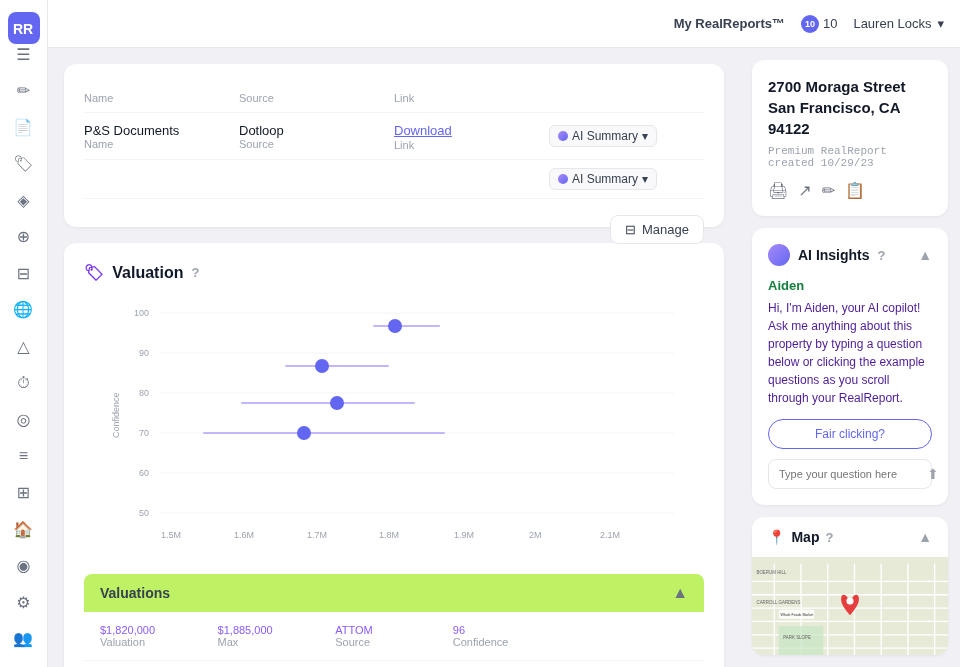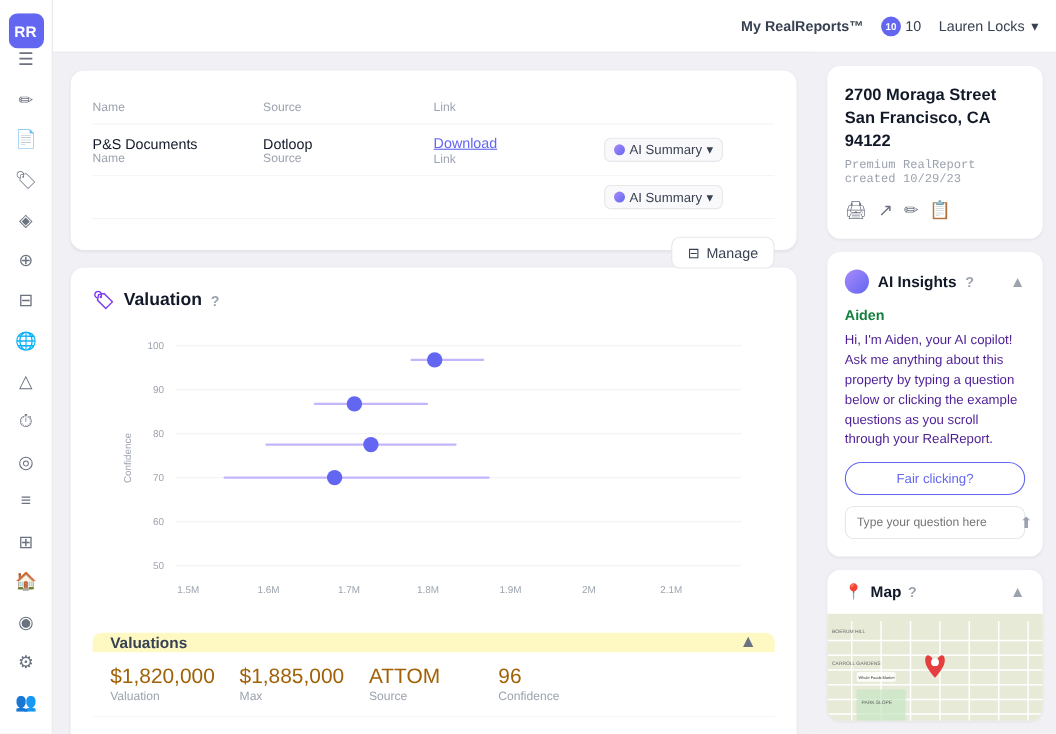--- a/index.html
+++ b/index.html
@@ -192,37 +192,37 @@
       height: 260px;
       margin-bottom: 16px;
     }
     .chart-svg { width: 100%; height: 100%; }
 
     
     .valuations-header {
       display: flex;
       justify-content: space-between;
       align-items: center;
-      background: #fef9c3;
+      background: #bef264;
       border-radius: 8px 8px 0 0;
-      padding: 0 16px;
+      padding: 10px 16px;
     }
     .valuations-title {
       font-size: 14px;
       font-weight: 600;
       color: #374151;
     }
     .valuation-row {
       display: grid;
       grid-template-columns: 1fr 1fr 1fr 1fr 1fr;
       padding: 12px 16px;
       border-bottom: 1px solid #f3f4f6;
       background: #fff;
     }
-    .val-main { font-size: 19px; color: #a16207; font-weight: 500; }
+    .val-main { font-size: 11px; color: #8b5cf6; font-weight: 500; }
     .val-sub { font-size: 11px; color: #9ca3af; }
 
     
     .right-panel {
       width: 220px;
       flex-shrink: 0;
       overflow-y: auto;
       background: #f0f0f5;
       padding: 12px;
       display: flex;

